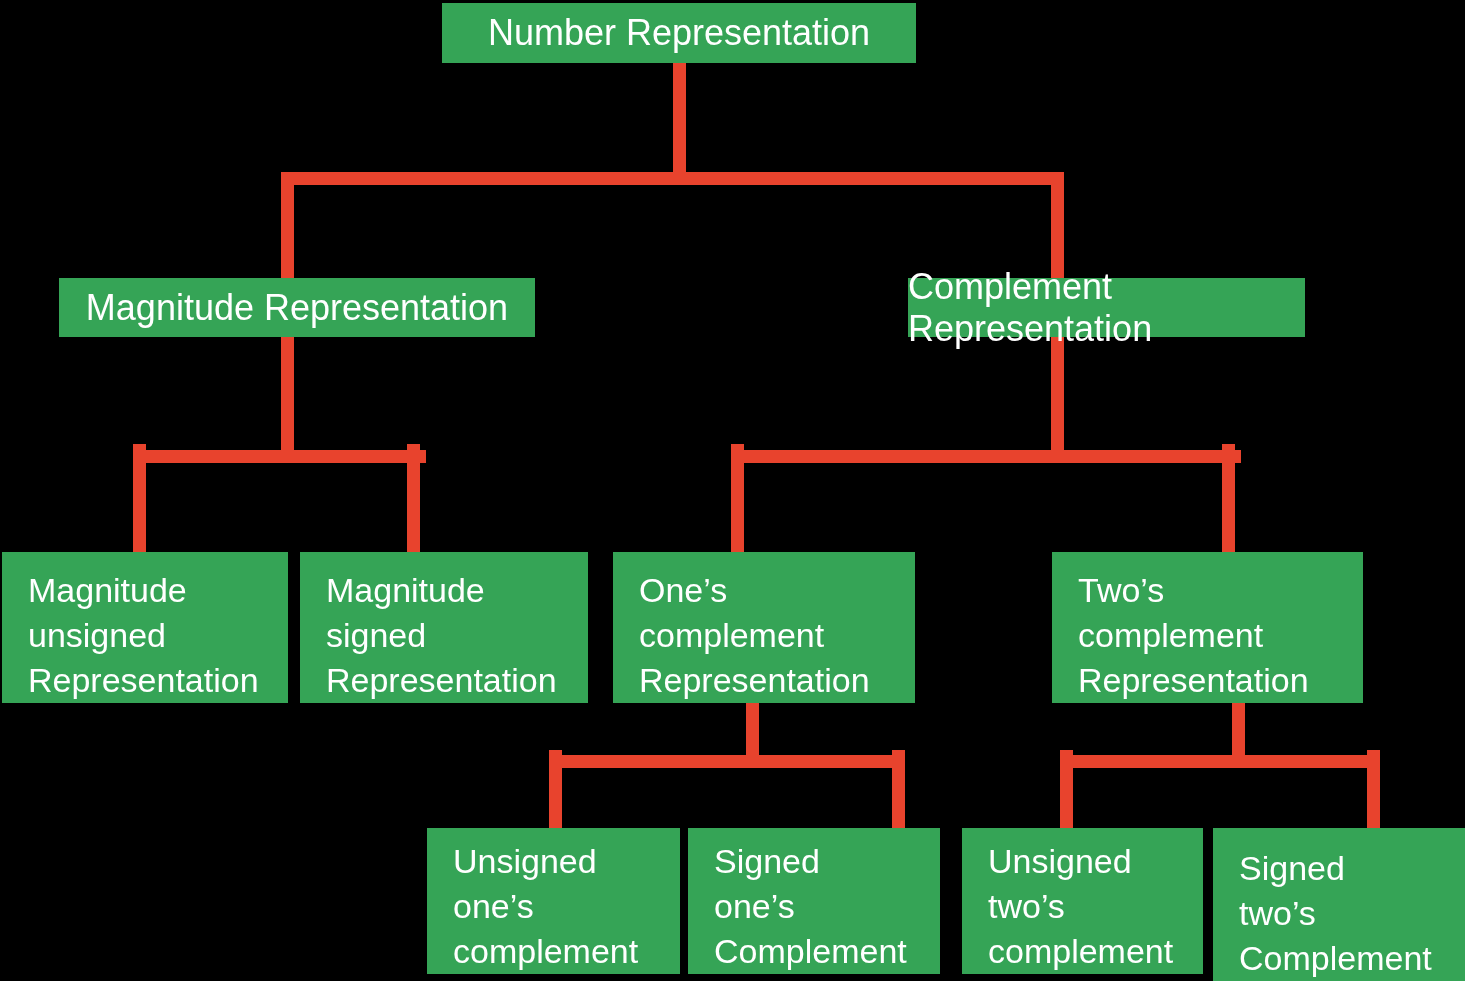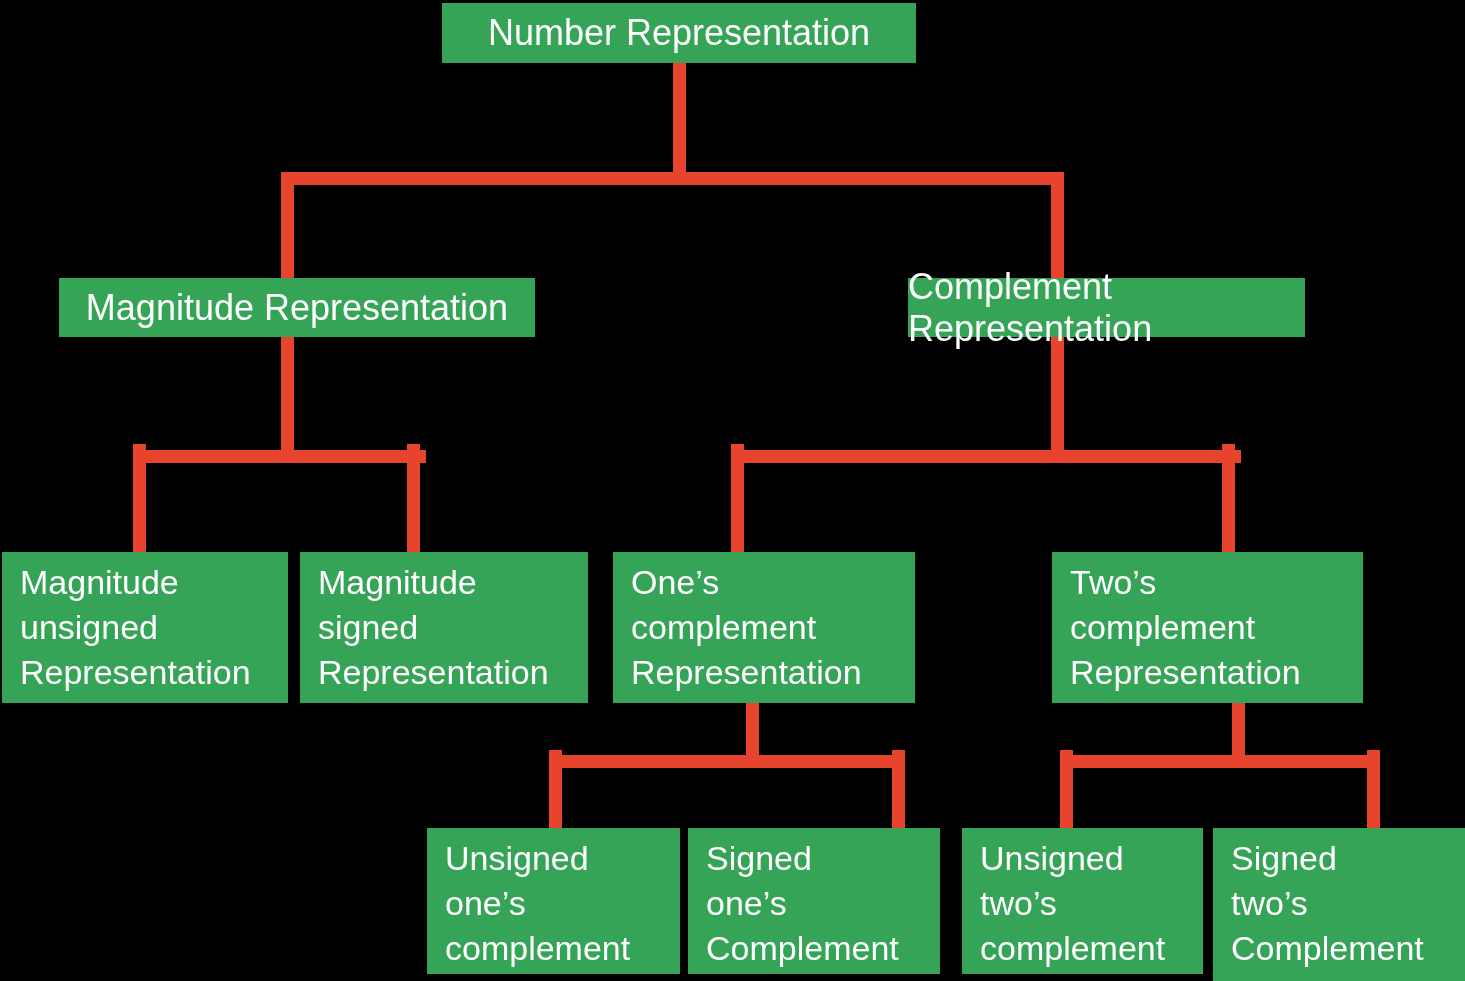--- a/index.html
+++ b/index.html
@@ -27,23 +27,23 @@
     box-sizing:border-box;
     display:flex;
   }
   .node.single{
     align-items:center;
     justify-content:center;
     font-size:36px;
     white-space:nowrap;
   }
   .node.multi{
-    align-items:flex-start;
+    align-items:flex-end;
     justify-content:flex-start;
-    padding:8px 8px 0 18px;
+    padding:8px 8px 0 26px;
     font-size:34px;
     line-height:45px;
   }
   .node-label{
     white-space:pre-line;
   }
 </style>
 </head>
 <body>
 

